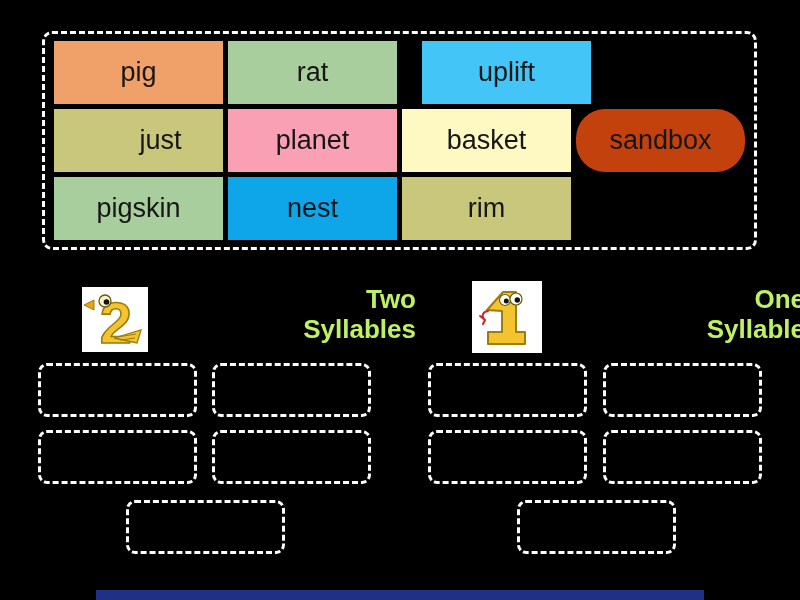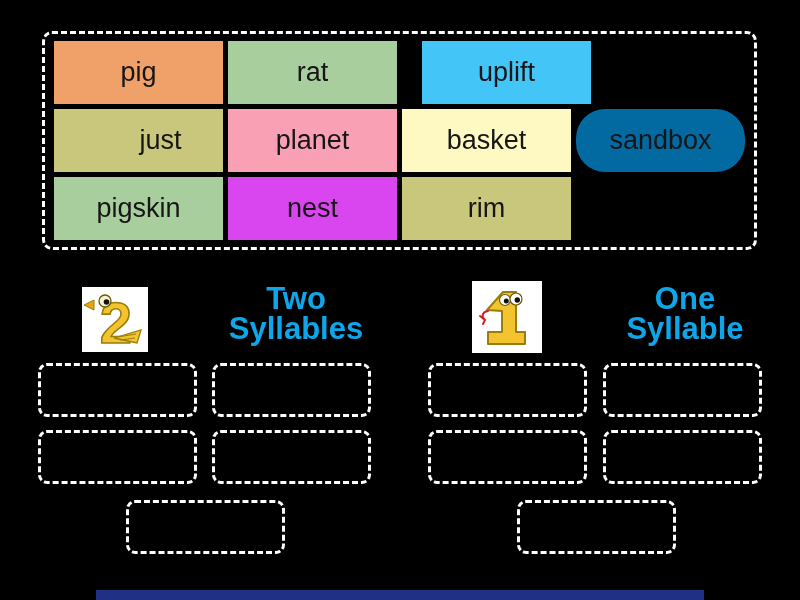--- a/index.html
+++ b/index.html
@@ -8,22 +8,22 @@
 
   
   .word-pool{position:absolute;left:42px;top:31px;width:691px;height:199px;
              padding:7px 9px;border:3px dashed #fff;border-radius:10px;
              display:flex;flex-wrap:wrap;gap:5px;align-content:flex-start;}
   .tile{width:169px;height:63px;display:flex;align-items:center;justify-content:center;
         font-size:27px;font-weight:500;color:#161616;cursor:grab;box-sizing:border-box;}
 
   
   .group-icon{position:absolute;}
-  .group-label{position:absolute;width:240px;text-align:center;color:#0ea5e9;
-               font-size:31px;font-weight:600;line-height:30px;}
+  .group-label{position:absolute;width:240px;text-align:right;color:#bef264;
+               font-size:26px;font-weight:600;line-height:30px;}
 
   
   .group{position:absolute;width:335px;height:194px;}
   .slot{position:absolute;width:153px;height:48px;border:3px dashed #fff;border-radius:9px;}
   .slot.p1{left:0;top:0;}
   .slot.p2{left:174px;top:0;}
   .slot.p3{left:0;top:67px;}
   .slot.p4{left:174px;top:67px;}
   .slot.p5{left:88px;top:137px;}
 
@@ -34,23 +34,23 @@
 
 <div class="stage" style="background: rgb(0, 0, 0);">
 
   <div class="word-pool" id="pool">
       <div class="tile" style="background: rgb(240, 161, 105);">pig</div>
       <div class="tile" style="background: rgb(168, 206, 157);">rat</div>
       <div class="tile" style="background: rgb(67, 197, 247); margin-left: 20px;">uplift</div>
       <div class="tile" style="background: rgb(201, 199, 124); padding-left: 44px;">just</div>
       <div class="tile" style="background: rgb(249, 160, 181);">planet</div>
       <div class="tile" style="background: #fef9c3;">basket</div>
-      <div class="tile" style="background: #0369a1; border-radius: 29px;">sandbox</div>
+      <div class="tile" style="background: #c2410c; border-radius: 29px;">sandbox</div>
       <div class="tile" style="background: rgb(168, 206, 157);">pigskin</div>
-      <div class="tile" style="background: #d946ef;">nest</div>
+      <div class="tile" style="background: #0ea5e9;">nest</div>
       <div class="tile" style="background: rgb(201, 199, 124);">rim</div>
     </div>
 
   <div class="group-icon" style="left:82px;top:287px;">
     <svg width="66" height="65" viewBox="0 0 66 65">
       <rect x="0" y="0" width="66" height="65" fill="#ffffff"></rect>
       <text x="34" y="56" text-anchor="middle" font-family="Liberation Sans, sans-serif" font-size="58" font-weight="bold" fill="#F4C430" stroke="#9a7d0a" stroke-width="1.6">2</text>
       <polygon points="12,13 2,18 12,23" fill="#e8a317" stroke="#9a7d0a" stroke-width="1"></polygon>
       <circle cx="23" cy="14" r="6" fill="#f7f3cf" stroke="#6b5900" stroke-width="1.3"></circle>
       <circle cx="24.5" cy="15" r="2.8" fill="#111"></circle>

